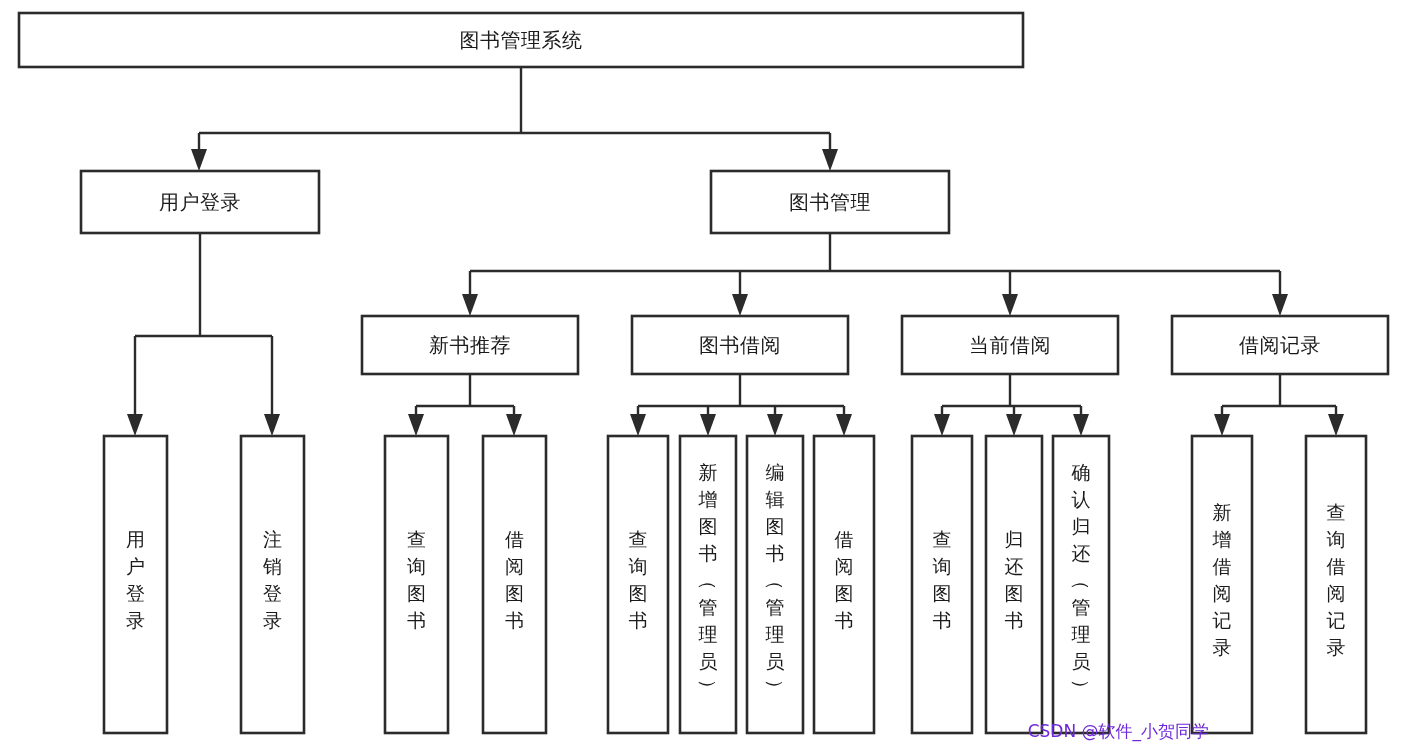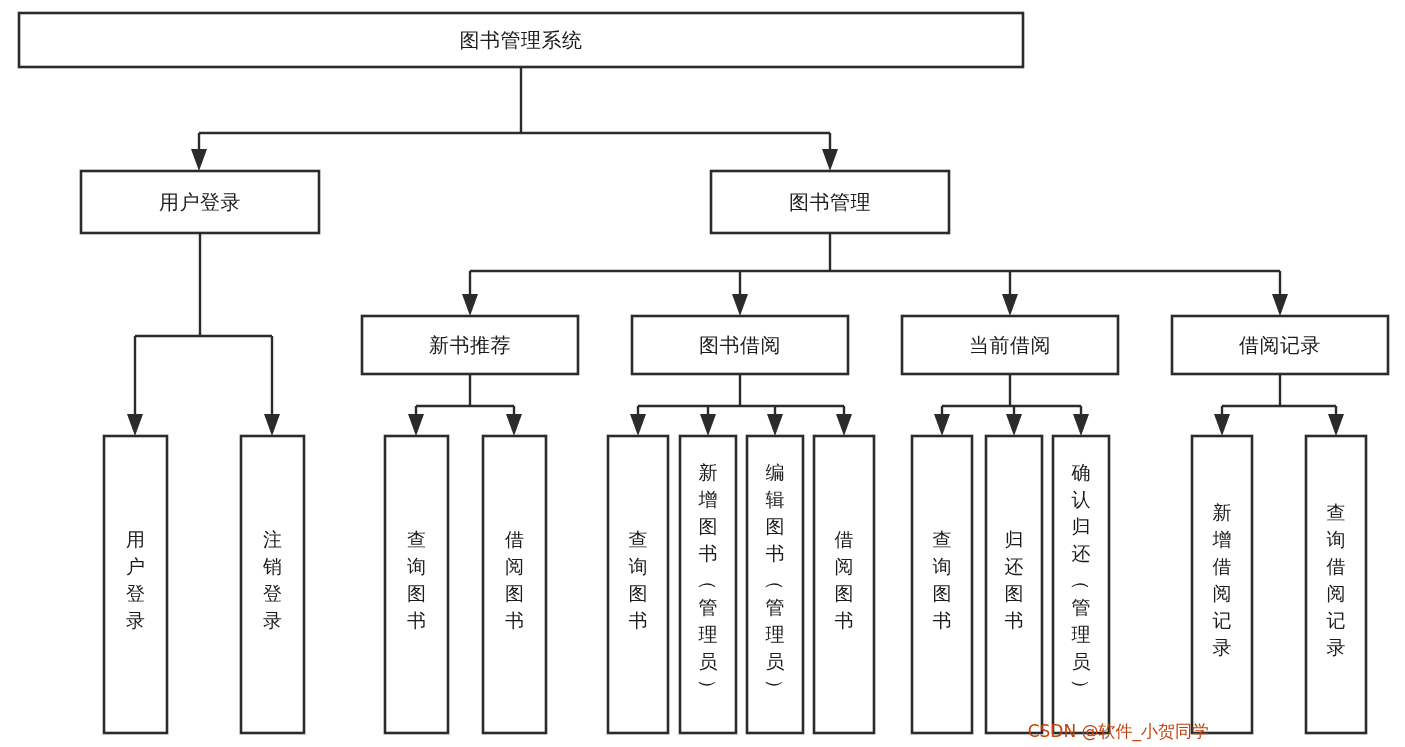--- a/index.html
+++ b/index.html
@@ -57,21 +57,21 @@
   .arrow-head {
     fill: #2b2b2b;
     stroke: none;
   }
   .watermark {
     position: absolute;
     right: 8px;
     bottom: 4px;
     font-family: "DejaVu Sans", "Liberation Sans", sans-serif;
     font-size: 17px;
-    color: #c2410c;
+    color: #6d28d9;
     white-space: nowrap;
     user-select: none;
   }
 </style>
 </head>
 <body>
 
 <div id="diagram-root">
   <svg class="flow" viewBox="0 0 1405 747" xmlns="http://www.w3.org/2000/svg">
     <g id="connector-layer">

